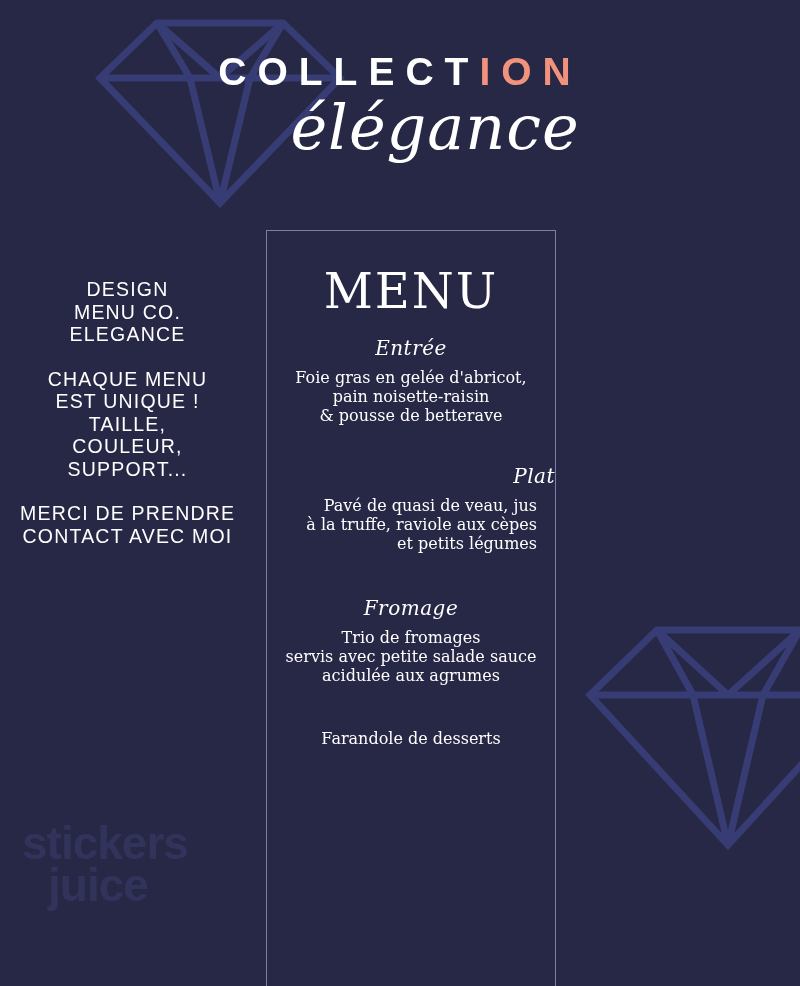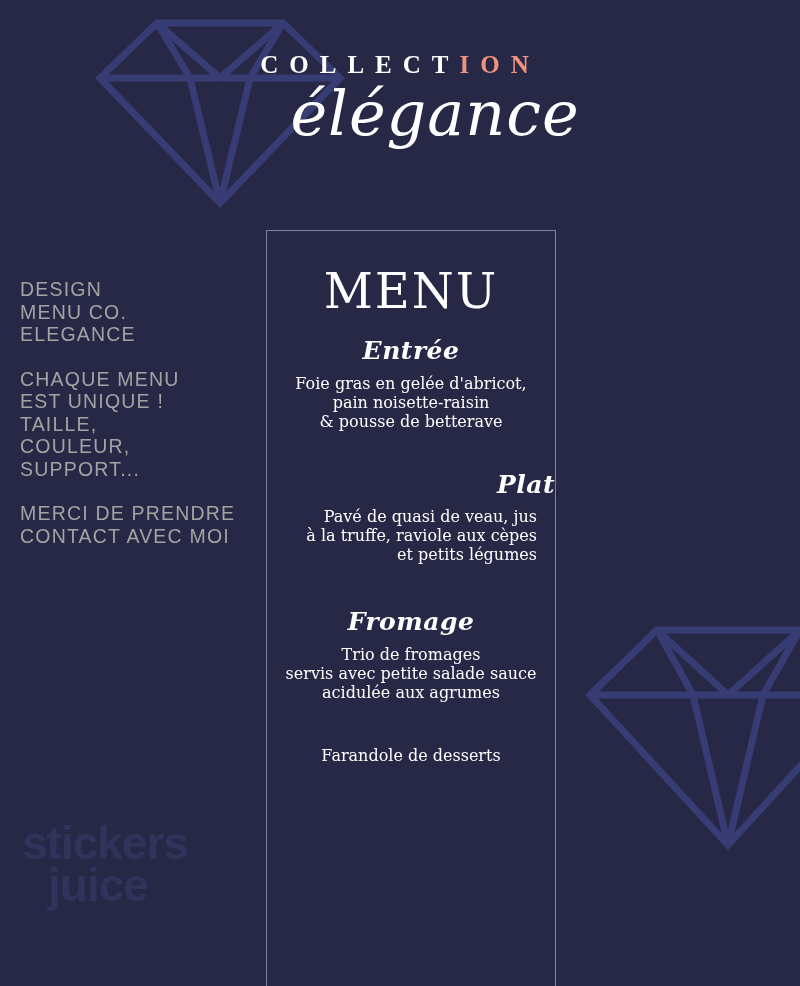--- a/index.html
+++ b/index.html
@@ -45,22 +45,22 @@
 
   
   .header {
     position: absolute;
     left: 0;
     top: 52px;
     width: 800px;
     text-align: center;
   }
   .collection {
-    font-family: Liberation Serif, serif;
-    font-size: 25px;
+    font-family: Liberation Sans, sans-serif;
+    font-size: 39px;
     font-weight: bold;
     letter-spacing: 11px;
     line-height: 1;
     white-space: nowrap;
   }
   .collection .part-white { color: #ffffff; }
   .collection .part-coral { color: #f0927c; }
 
   .elegance {
     font-family: "DejaVu Serif", serif;
@@ -72,22 +72,22 @@
     margin-left: 70px;
     letter-spacing: 1px;
   }
 
   
   .left-copy {
     position: absolute;
     left: 20px;
     top: 278px;
     width: 215px;
-    text-align: left;
-    color: #a3a3a3;
+    text-align: center;
+    color: #ffffff;
     font-size: 19.5px;
     letter-spacing: 1.2px;
     line-height: 22.5px;
   }
   .left-copy .para { margin-bottom: 22px; }
   .left-copy .para:last-child { margin-bottom: 0; }
   .left-copy .line { display: block; white-space: nowrap; }
 
   
   .menu-card {
@@ -105,24 +105,23 @@
     font-family: "DejaVu Serif", serif;
     font-size: 48px;
     letter-spacing: 2px;
     margin-top: 36px;
     line-height: 1;
   }
   .course { margin-top: 22px; }
   .course-name {
     font-family: "DejaVu Serif", serif;
     font-style: italic;
-    font-size: 25px;
+    font-size: 20px;
     line-height: 1.1;
     letter-spacing: 0.5px;
-    font-weight: bold;
   }
   .course-desc {
     font-family: "DejaVu Serif", serif;
     font-size: 16px;
     line-height: 19px;
     margin-top: 9px;
     padding: 0 18px;
   }
   .course-desc .line { display: block; }
 

